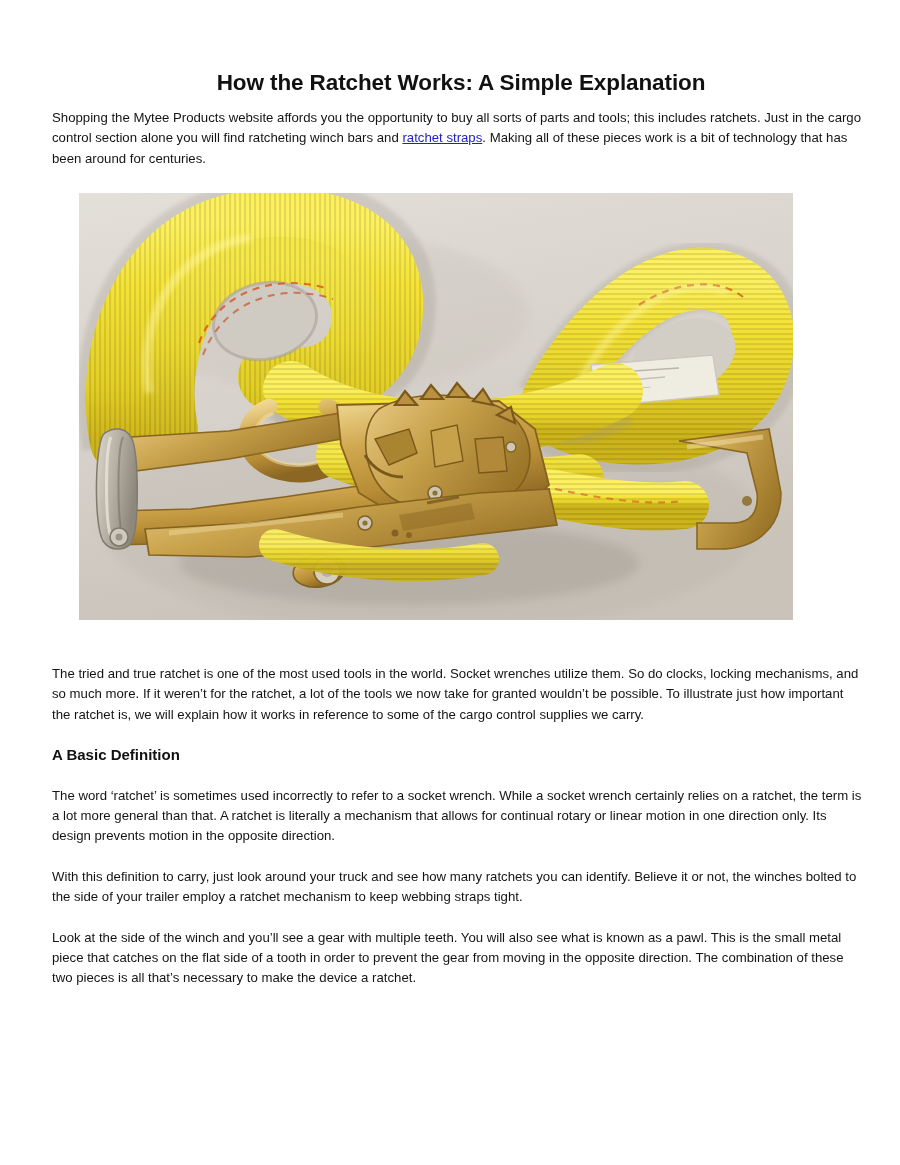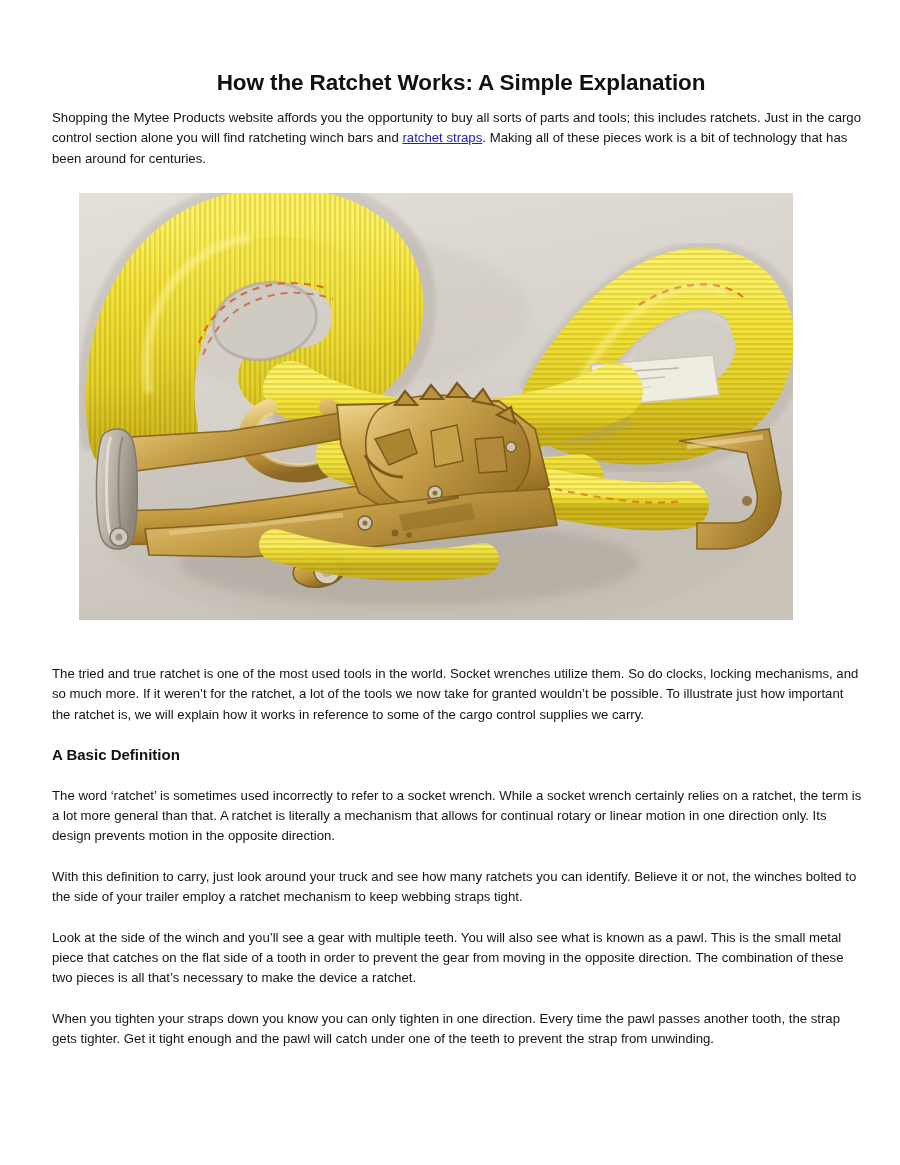--- a/index.html
+++ b/index.html
@@ -367,16 +367,15 @@
     <p class="para">The tried and true ratchet is one of the most used tools in the world. Socket wrenches utilize them. So do clocks, locking mechanisms, and so much more. If it weren’t for the ratchet, a lot of the tools we now take for granted wouldn’t be possible. To illustrate just how important the ratchet is, we will explain how it works in reference to some of the cargo control supplies we carry.</p>
 
     <h2 class="subhead">A Basic Definition</h2>
 
     <p class="para">The word ‘ratchet’ is sometimes used incorrectly to refer to a socket wrench. While a socket wrench certainly relies on a ratchet, the term is a lot more general than that. A ratchet is literally a mechanism that allows for continual rotary or linear motion in one direction only. Its design prevents motion in the opposite direction.</p>
 
     <p class="para">With this definition to carry, just look around your truck and see how many ratchets you can identify. Believe it or not, the winches bolted to the side of your trailer employ a ratchet mechanism to keep webbing straps tight.</p>
 
     <p class="para">Look at the side of the winch and you’ll see a gear with multiple teeth. You will also see what is known as a pawl. This is the small metal piece that catches on the flat side of a tooth in order to prevent the gear from moving in the opposite direction. The combination of these two pieces is all that’s necessary to make the device a ratchet.</p>
 
-    <p class="para">When you tighten your straps down you know you can only tighten in one direction. Every time the pawl passes another tooth, the strap gets tighter. Get it tight enough and the pawl will catch under one of the teeth to prevent the strap from unwinding.</p>
   </div>
 
 </div>
 
 </body></html>

